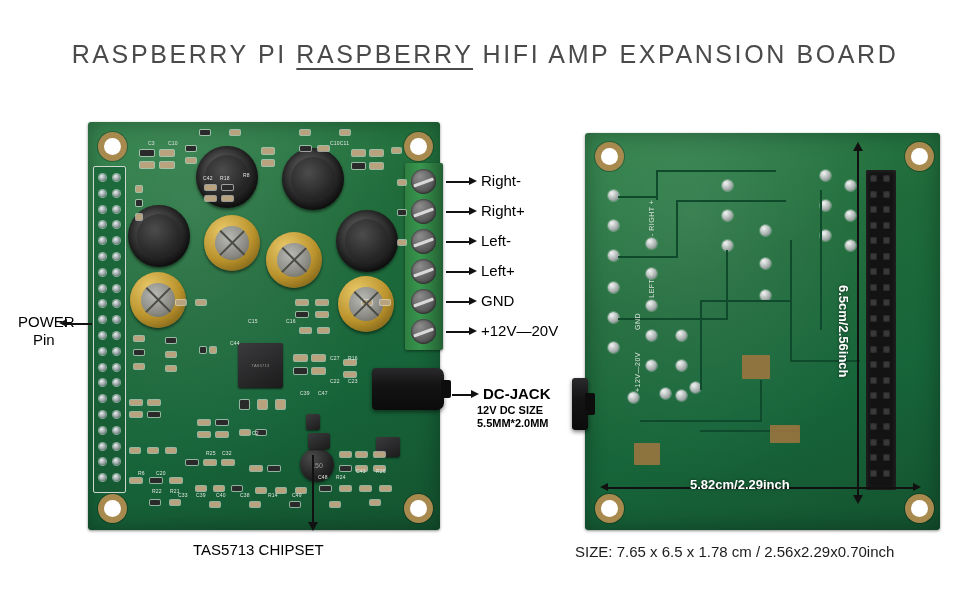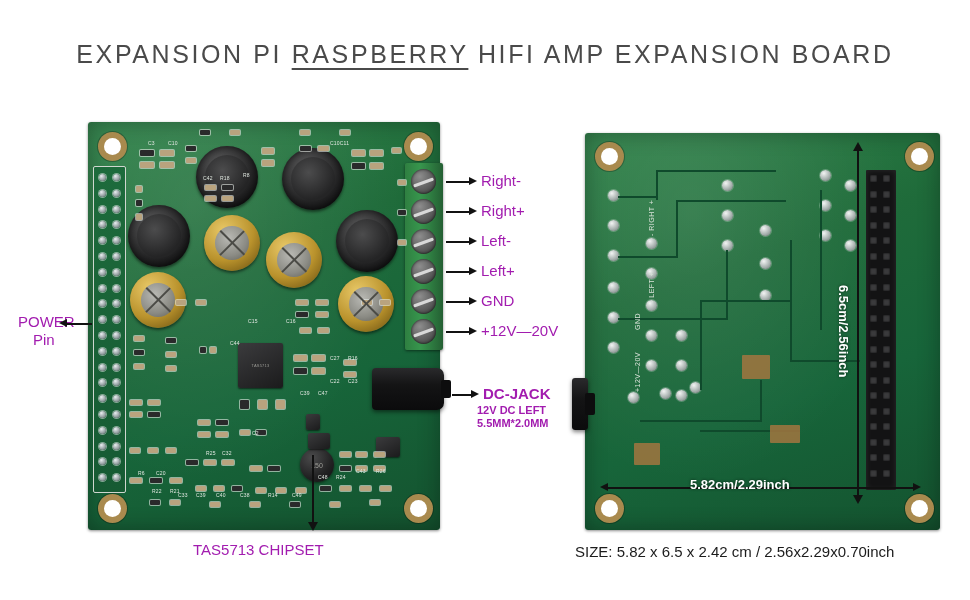--- a/index.html
+++ b/index.html
@@ -106,21 +106,21 @@
          white-space:nowrap; }
 
   
   .spad{ position:absolute; border-radius:50%;
     background:radial-gradient(circle at 35% 30%,#f2f4f3,#aab3b1 55%,#6c7573);
     box-shadow:0 0 0 1px rgba(255,255,255,.25);}
   .trace{ position:absolute; background:#0f4a2c; }
   .cpad{ position:absolute; background:#a2763f; opacity:.85; border-radius:1px;}
 
   
-  .lbl{ position:absolute; color:#a21caf; font-size:15px; white-space:nowrap; }
+  .lbl{ position:absolute; color:#000000; font-size:15px; white-space:nowrap; }
   .lbl.sm{ font-size:11px; font-weight:bold; }
   .lbl.b{ font-weight:bold; }
   .lead{ position:absolute; height:1.6px; background:#111; }
   .arrow-r{ position:absolute; width:0; height:0;
     border-top:4.5px solid transparent; border-bottom:4.5px solid transparent;
     border-left:8px solid #111; }
   .arrow-l{ position:absolute; width:0; height:0;
     border-top:4.5px solid transparent; border-bottom:4.5px solid transparent;
     border-right:8px solid #111; }
   .arrow-d{ position:absolute; width:0; height:0;
@@ -135,21 +135,21 @@
     text-shadow:0 0 3px rgba(0,0,0,.65); white-space:nowrap; }
   .dimtext.vert{ transform:rotate(90deg); transform-origin:left top; }
   .sizetext{ position:absolute; color:#1c1c1c; font-size:15px; white-space:nowrap; }
   .bsilk{ position:absolute; color:#d8e2d8; font-size:7px; white-space:nowrap;
           transform:rotate(-90deg); transform-origin:left top; letter-spacing:.5px;}
 </style>
 </head>
 <body>
 
 <div class="title">
-  <span>EXPANSION PI </span><span class="u">RASPBERRY</span><span> HIFI AMP EXPANSION BOARD</span>
+  <span>RASPBERRY PI </span><span class="u">RASPBERRY</span><span> HIFI AMP EXPANSION BOARD</span>
 </div>
 
 <div class="pcb" id="front" style="left:88px; top:122px; width:352px; height:408px;"></div>
 
 <div class="hole" style="left:104px; top:138px; width:17px; height:17px;"></div>
 <div class="hole" style="left:410px; top:138px; width:17px; height:17px;"></div>
 <div class="hole" style="left:104px; top:500px; width:17px; height:17px;"></div>
 <div class="hole" style="left:410px; top:500px; width:17px; height:17px;"></div>
 
 <div class="gpio-pads" id="gpioPads" style="left:93px; top:166px; width:33px; height:327px;">
@@ -405,21 +405,21 @@
 <div class="arrow-r" style="left:469px; top:297px;"></div>
 <div class="lbl" style="left:481px; top:292px;">GND</div>
 
 <div class="lead" style="left:446px; top:331px; width:24px;"></div>
 <div class="arrow-r" style="left:469px; top:327px;"></div>
 <div class="lbl" style="left:481px; top:322px;">+12V—20V</div>
 
 <div class="lead" style="left:452px; top:394px; width:20px;"></div>
 <div class="arrow-r" style="left:471px; top:390px;"></div>
 <div class="lbl b" style="left:483px; top:385px;">DC-JACK</div>
-<div class="lbl sm" style="left:477px; top:404px;">12V DC LEFT</div>
+<div class="lbl sm" style="left:477px; top:404px;">12V DC SIZE</div>
 <div class="lbl sm" style="left:477px; top:417px;">5.5MM*2.0MM</div>
 
 <div class="vlead" style="left:312px; top:455px; height:70px;"></div>
 <div class="arrow-d" style="left:308px; top:522px;"></div>
 <div class="lbl" style="left:193px; top:541px;">TAS5713 CHIPSET</div>
 
 <div class="pcb" id="back" style="left:585px; top:133px; width:355px; height:397px;"></div>
 
 <div class="dcjack" style="left:572px; top:378px; width:16px; height:52px; border-radius:3px;"></div>
 
@@ -530,13 +530,13 @@
 <div class="lead" style="left:606px; top:487px; width:310px;"></div>
 <div class="arrow-l" style="left:600px; top:483px;"></div>
 <div class="arrow-r" style="left:913px; top:483px;"></div>
 <div class="dimtext" style="left:690px; top:477px;">5.82cm/2.29inch</div>
 
 <div class="vlead" style="left:857px; top:150px; height:352px;"></div>
 <div class="arrow-u" style="left:853px; top:142px;"></div>
 <div class="arrow-d" style="left:853px; top:495px;"></div>
 <div class="dimtext vert" style="left:851px; top:285px;">6.5cm/2.56inch</div>
 
-<div class="sizetext" style="left:575px; top:543px;">SIZE: 5.82 x 6.5 x 2.42 cm / 2.56x2.29x0.70inch</div>
+<div class="sizetext" style="left:575px; top:543px;">SIZE: 7.65 x 6.5 x 1.78 cm / 2.56x2.29x0.70inch</div>
 
 </body></html>

